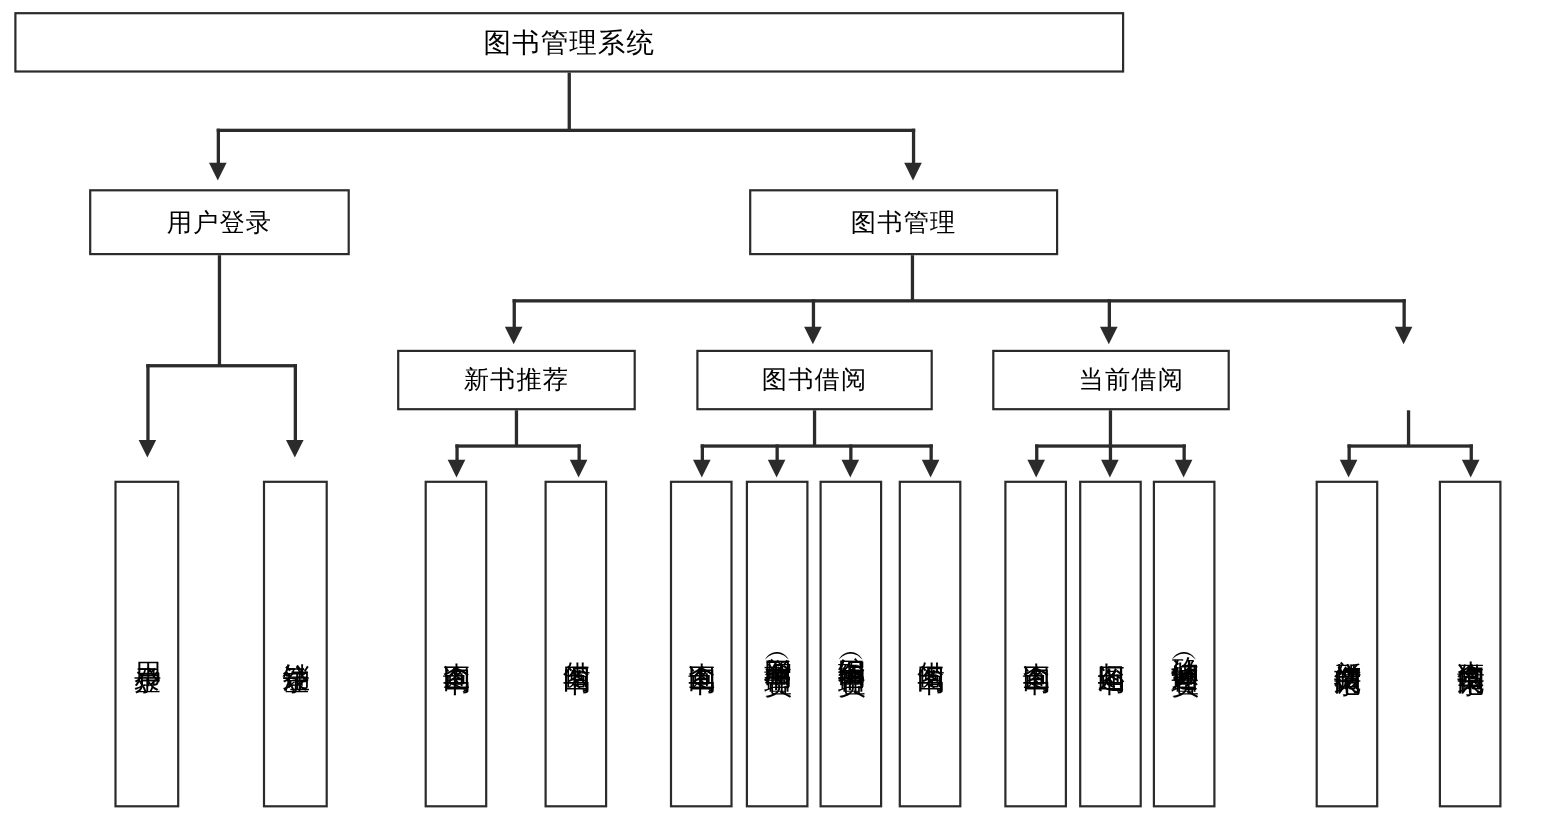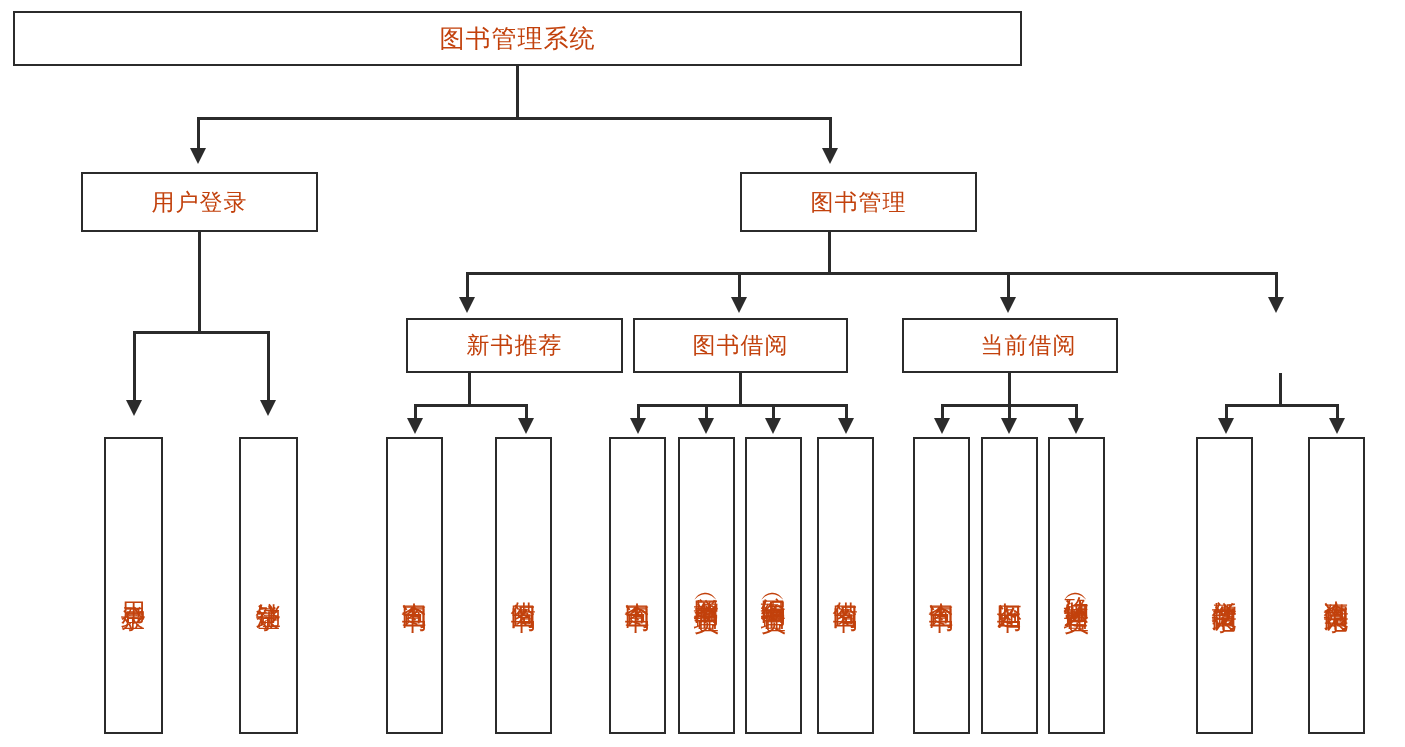--- a/index.html
+++ b/index.html
@@ -13,21 +13,21 @@
 
   
   .node{
     position:absolute;
     box-sizing:border-box;
     background:#ffffff;
     border:2px solid #2b2b2b;
     display:flex;
     align-items:center;
     justify-content:center;
-    color:#c2410c;
+    color:#000000;
   }
   .node .lbl{
     display:block;
     white-space:nowrap;
     letter-spacing:1px;
   }
   .node-root .lbl{font-size:25px;}
   .node-l1 .lbl{font-size:23px;}
   .node-l2 .lbl{font-size:23px;}
 
@@ -82,21 +82,21 @@
   <div class="ln ln-h" style="left:197px;top:117px;width:635px;height:3px;"></div>
 
   <div class="ln ln-v" style="left:197px;top:117px;width:3px;height:33px;"></div>
   <div class="arrow" style="left:190px;top:148px;"></div>
   <div class="ln ln-v" style="left:829px;top:117px;width:3px;height:33px;"></div>
   <div class="arrow" style="left:822px;top:148px;"></div>
 
   <div class="node node-l1" style="left:81px;top:172px;width:237px;height:60px;">
     <span class="lbl">用户登录</span>
   </div>
-  <div class="node node-l1" style="left:740px;top:172px;width:237px;height:60px;align-items:center;">
+  <div class="node node-l1" style="left:681px;top:172px;width:281px;height:60px;align-items:center;">
     <span class="lbl">图书管理</span>
   </div>
 
   <div class="ln ln-v" style="left:198px;top:232px;width:3px;height:101px;"></div>
   <div class="ln ln-h" style="left:133px;top:331px;width:137px;height:3px;"></div>
   <div class="ln ln-v" style="left:133px;top:331px;width:3px;height:71px;"></div>
   <div class="arrow" style="left:126px;top:400px;"></div>
   <div class="ln ln-v" style="left:267px;top:331px;width:3px;height:71px;"></div>
   <div class="arrow" style="left:260px;top:400px;"></div>
 
@@ -104,21 +104,21 @@
   <div class="ln ln-h" style="left:466px;top:272px;width:812px;height:3px;"></div>
   <div class="ln ln-v" style="left:466px;top:272px;width:3px;height:27px;"></div>
   <div class="arrow" style="left:459px;top:297px;"></div>
   <div class="ln ln-v" style="left:738px;top:272px;width:3px;height:27px;"></div>
   <div class="arrow" style="left:731px;top:297px;"></div>
   <div class="ln ln-v" style="left:1007px;top:272px;width:3px;height:27px;"></div>
   <div class="arrow" style="left:1000px;top:297px;"></div>
   <div class="ln ln-v" style="left:1275px;top:272px;width:3px;height:27px;"></div>
   <div class="arrow" style="left:1268px;top:297px;"></div>
 
-  <div class="node node-l2" style="left:361px;top:318px;width:217px;height:55px;margin-left:45px;">
+  <div class="node node-l2" style="left:361px;top:318px;width:217px;height:55px;">
     <span class="lbl">新书推荐</span>
   </div>
   <div class="node node-l2" style="left:633px;top:318px;width:215px;height:55px;">
     <span class="lbl">图书借阅</span>
   </div>
   <div class="node node-l2" style="left:902px;top:318px;width:216px;height:55px;padding-left:37px;">
     <span class="lbl">当前借阅</span>
   </div>
 
   <div class="ln ln-v" style="left:468px;top:373px;width:3px;height:33px;"></div>

